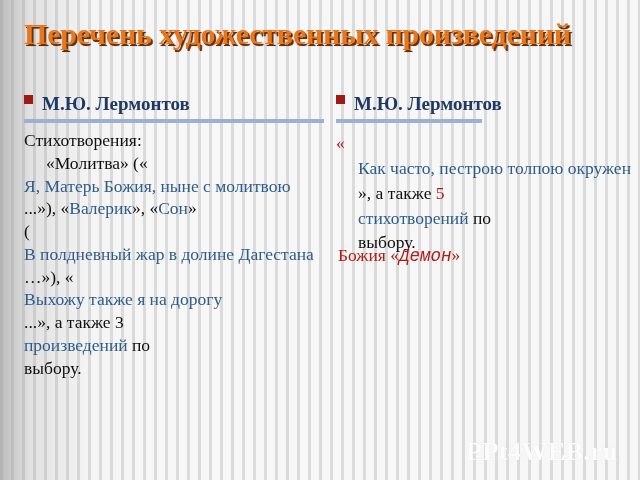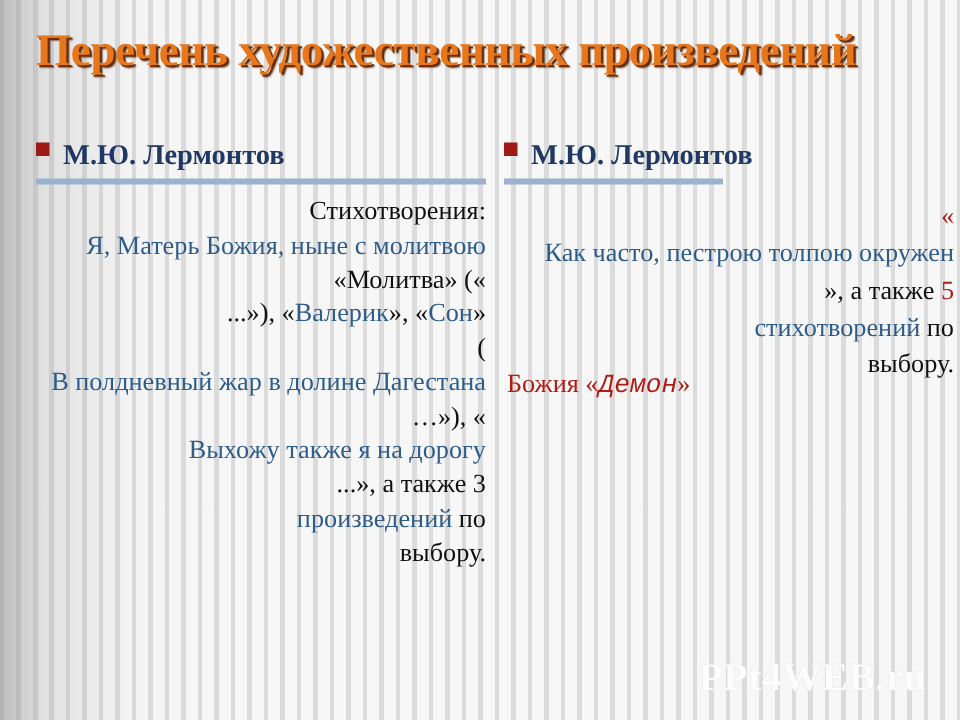--- a/index.html
+++ b/index.html
@@ -91,21 +91,20 @@
   }
   #column-right .heading-rule { width: 146px; }
 
   .col-body {
     position: relative;
     margin-top: 6px;
     font-size: 17.5px;
     line-height: 1.30;
     color: #101010;
     white-space: nowrap;
-    text-align: right;
   }
   #column-right .col-body {
     margin-top: 8px;
     line-height: 1.42;
   }
 
   .blue  { color: #2E5C8A; }
   .red   { color: #B01C15; }
   .ital  { font-style: italic; font-family: Liberation Mono, monospace; }
   .black { color: #101010; }
@@ -148,22 +147,22 @@
 
     <div class="col-heading-row">
       <span class="bullet-square"></span>
       <span class="col-heading">М.Ю. Лермонтов</span>
     </div>
 
     <div class="heading-rule"></div>
 
     <div class="col-body" id="left-body">
         <div class="body-line"><span class="black">Стихотворения:</span></div>
+        <div class="body-line"><span class="indent"></span><span class="black">«Молитва» («</span></div>
         <div class="body-line"><span class="blue">Я, Матерь Божия, ныне с молитвою</span></div>
-        <div class="body-line"><span class="indent"></span><span class="black">«Молитва» («</span></div>
         <div class="body-line"><span class="black">...»), «</span><span class="blue">Валерик</span><span class="black">», «</span><span class="blue">Сон</span><span class="black">»</span></div>
         <div class="body-line"><span class="black">(</span></div>
         <div class="body-line"><span class="blue">В полдневный жар в долине Дагестана</span></div>
         <div class="body-line"><span class="black">…»), «</span></div>
         <div class="body-line"><span class="blue">Выхожу также я на дорогу</span></div>
         <div class="body-line"><span class="black">...», а также 3</span></div>
         <div class="body-line"><span class="blue">произведений</span><span class="black"> по</span></div>
         <div class="body-line"><span class="black">выбору.</span></div>
       </div>
   </div>

